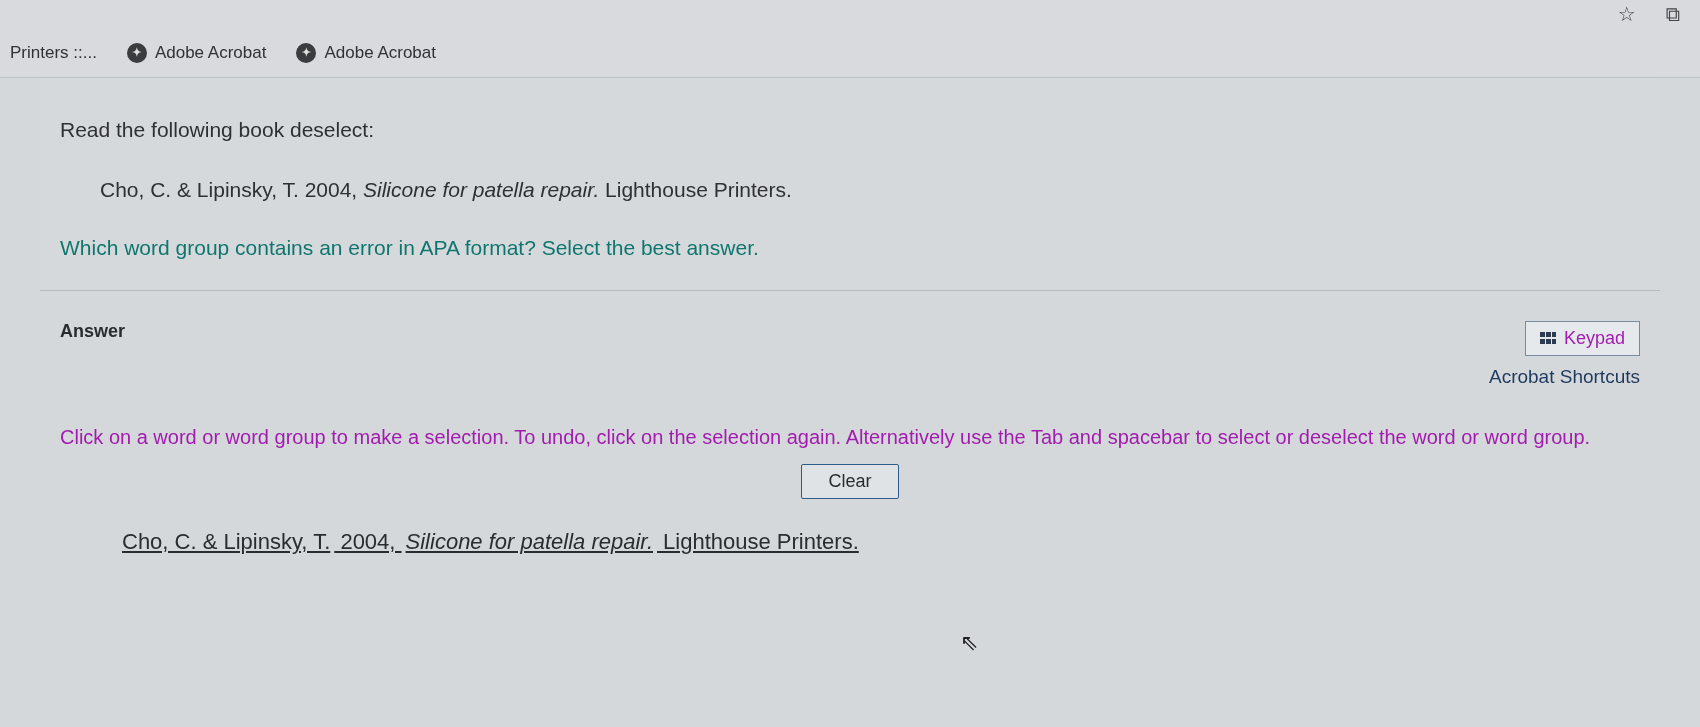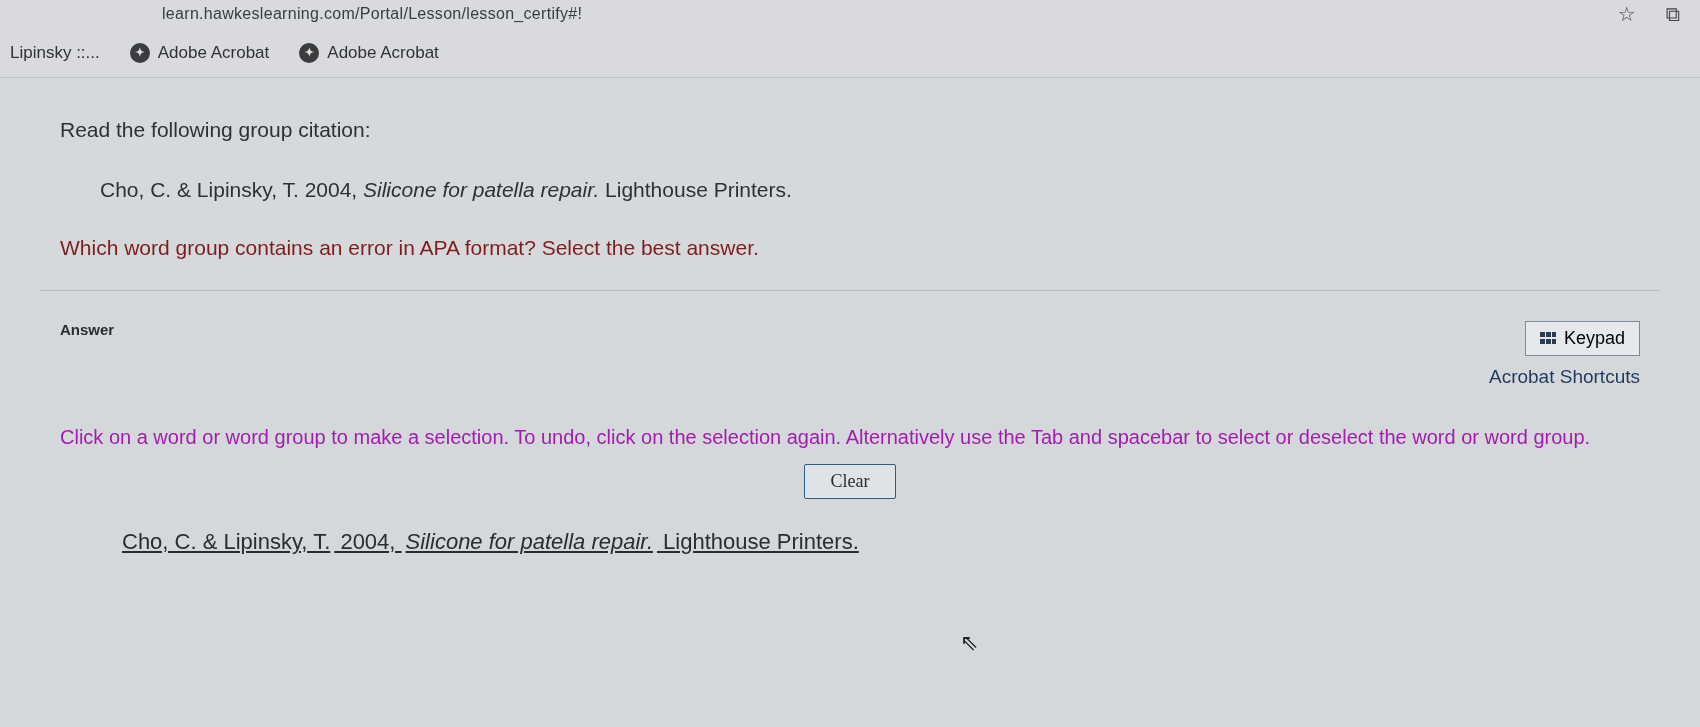--- a/index.html
+++ b/index.html
@@ -78,48 +78,48 @@
   }
   .citation-line {
     font-size: 21px;
     color: #2e3134;
     padding-left: 40px;
     margin-bottom: 34px;
   }
   .citation-line .ital { font-style: italic; }
   .q-prompt {
     font-size: 21px;
-    color: #7f1d1d;
+    color: #0f766e;
   }
   .answer-section {
     padding: 30px 20px 0 20px;
     position: relative;
   }
   .answer-header {
     display: flex;
     justify-content: space-between;
     align-items: flex-start;
   }
   .answer-label {
-    font-size: 15px;
+    font-size: 18px;
     font-weight: bold;
     color: #2a2d30;
   }
   .right-links {
     text-align: right;
   }
   .keypad-btn {
     display: inline-flex;
     align-items: center;
     gap: 8px;
     border: 1px solid #7a8aa0;
     background: #e6e9ec;
     padding: 6px 14px;
     font-size: 18px;
-    color: #000000;
+    color: #a21caf;
     cursor: pointer;
   }
   .keypad-btn .kp-icon {
     width: 16px; height: 14px;
     display: inline-block;
     background:
       linear-gradient(#2e3c52,#2e3c52) 0 0/5px 5px no-repeat,
       linear-gradient(#2e3c52,#2e3c52) 6px 0/5px 5px no-repeat,
       linear-gradient(#2e3c52,#2e3c52) 12px 0/5px 5px no-repeat,
       linear-gradient(#2e3c52,#2e3c52) 0 7px/5px 5px no-repeat,
@@ -136,21 +136,20 @@
   .instructions {
     font-size: 20px;
     color: #a21caf;
     margin-top: 34px;
     line-height: 1.5;
     max-width: 1560px;
   }
   .clear-row {
     text-align: center;
     margin-top: 12px;
-    font-family: Liberation Serif, serif;
   }
   .clear-btn {
     display: inline-block;
     border: 1.5px solid #2b5d8c;
     background: #e0e3e6;
     padding: 6px 26px;
     font-size: 18px;
     color: #2a2d30;
     cursor: pointer;
     border-radius: 2px;
@@ -173,45 +172,44 @@
     top: 630px;
     font-size: 22px;
     color: #222;
     pointer-events: none;
   }
 </style>
 </head>
 <body>
 
 <div class="browser-top">
-  <span class="url-text">learn.hawkeslearning.com/Portal/Lesson/lesson_certify#!</span>
   <div class="top-right">
     <span>☆</span>
     <span>⧉</span>
   </div>
 </div>
 
 <div class="bookmarks-bar">
   <div class="bookmark">
-    <span>Lipinsky ::...</span>
+    <span>Printers ::...</span>
   </div>
   <div class="bookmark">
     <span class="fav">✦</span>
     <span>Adobe Acrobat</span>
   </div>
   <div class="bookmark">
     <span class="fav">✦</span>
     <span>Adobe Acrobat</span>
   </div>
 </div>
 
 <div class="content-wrap">
 
   <div class="question-card">
-    <div class="q-intro">Read the following group citation:</div>
+    <div class="q-intro">Read the following book deselect:</div>
     <div class="citation-line">
       <span>Cho, C. &amp; Lipinsky, T. 2004, </span><span class="ital">Silicone for patella repair.</span><span> Lighthouse Printers.</span>
     </div>
     <div class="q-prompt">Which word group contains an error in APA format? Select the best answer.</div>
   </div>
 
   <div class="answer-section">
     <div class="answer-header">
       <div class="answer-label">Answer</div>
       <div class="right-links">

